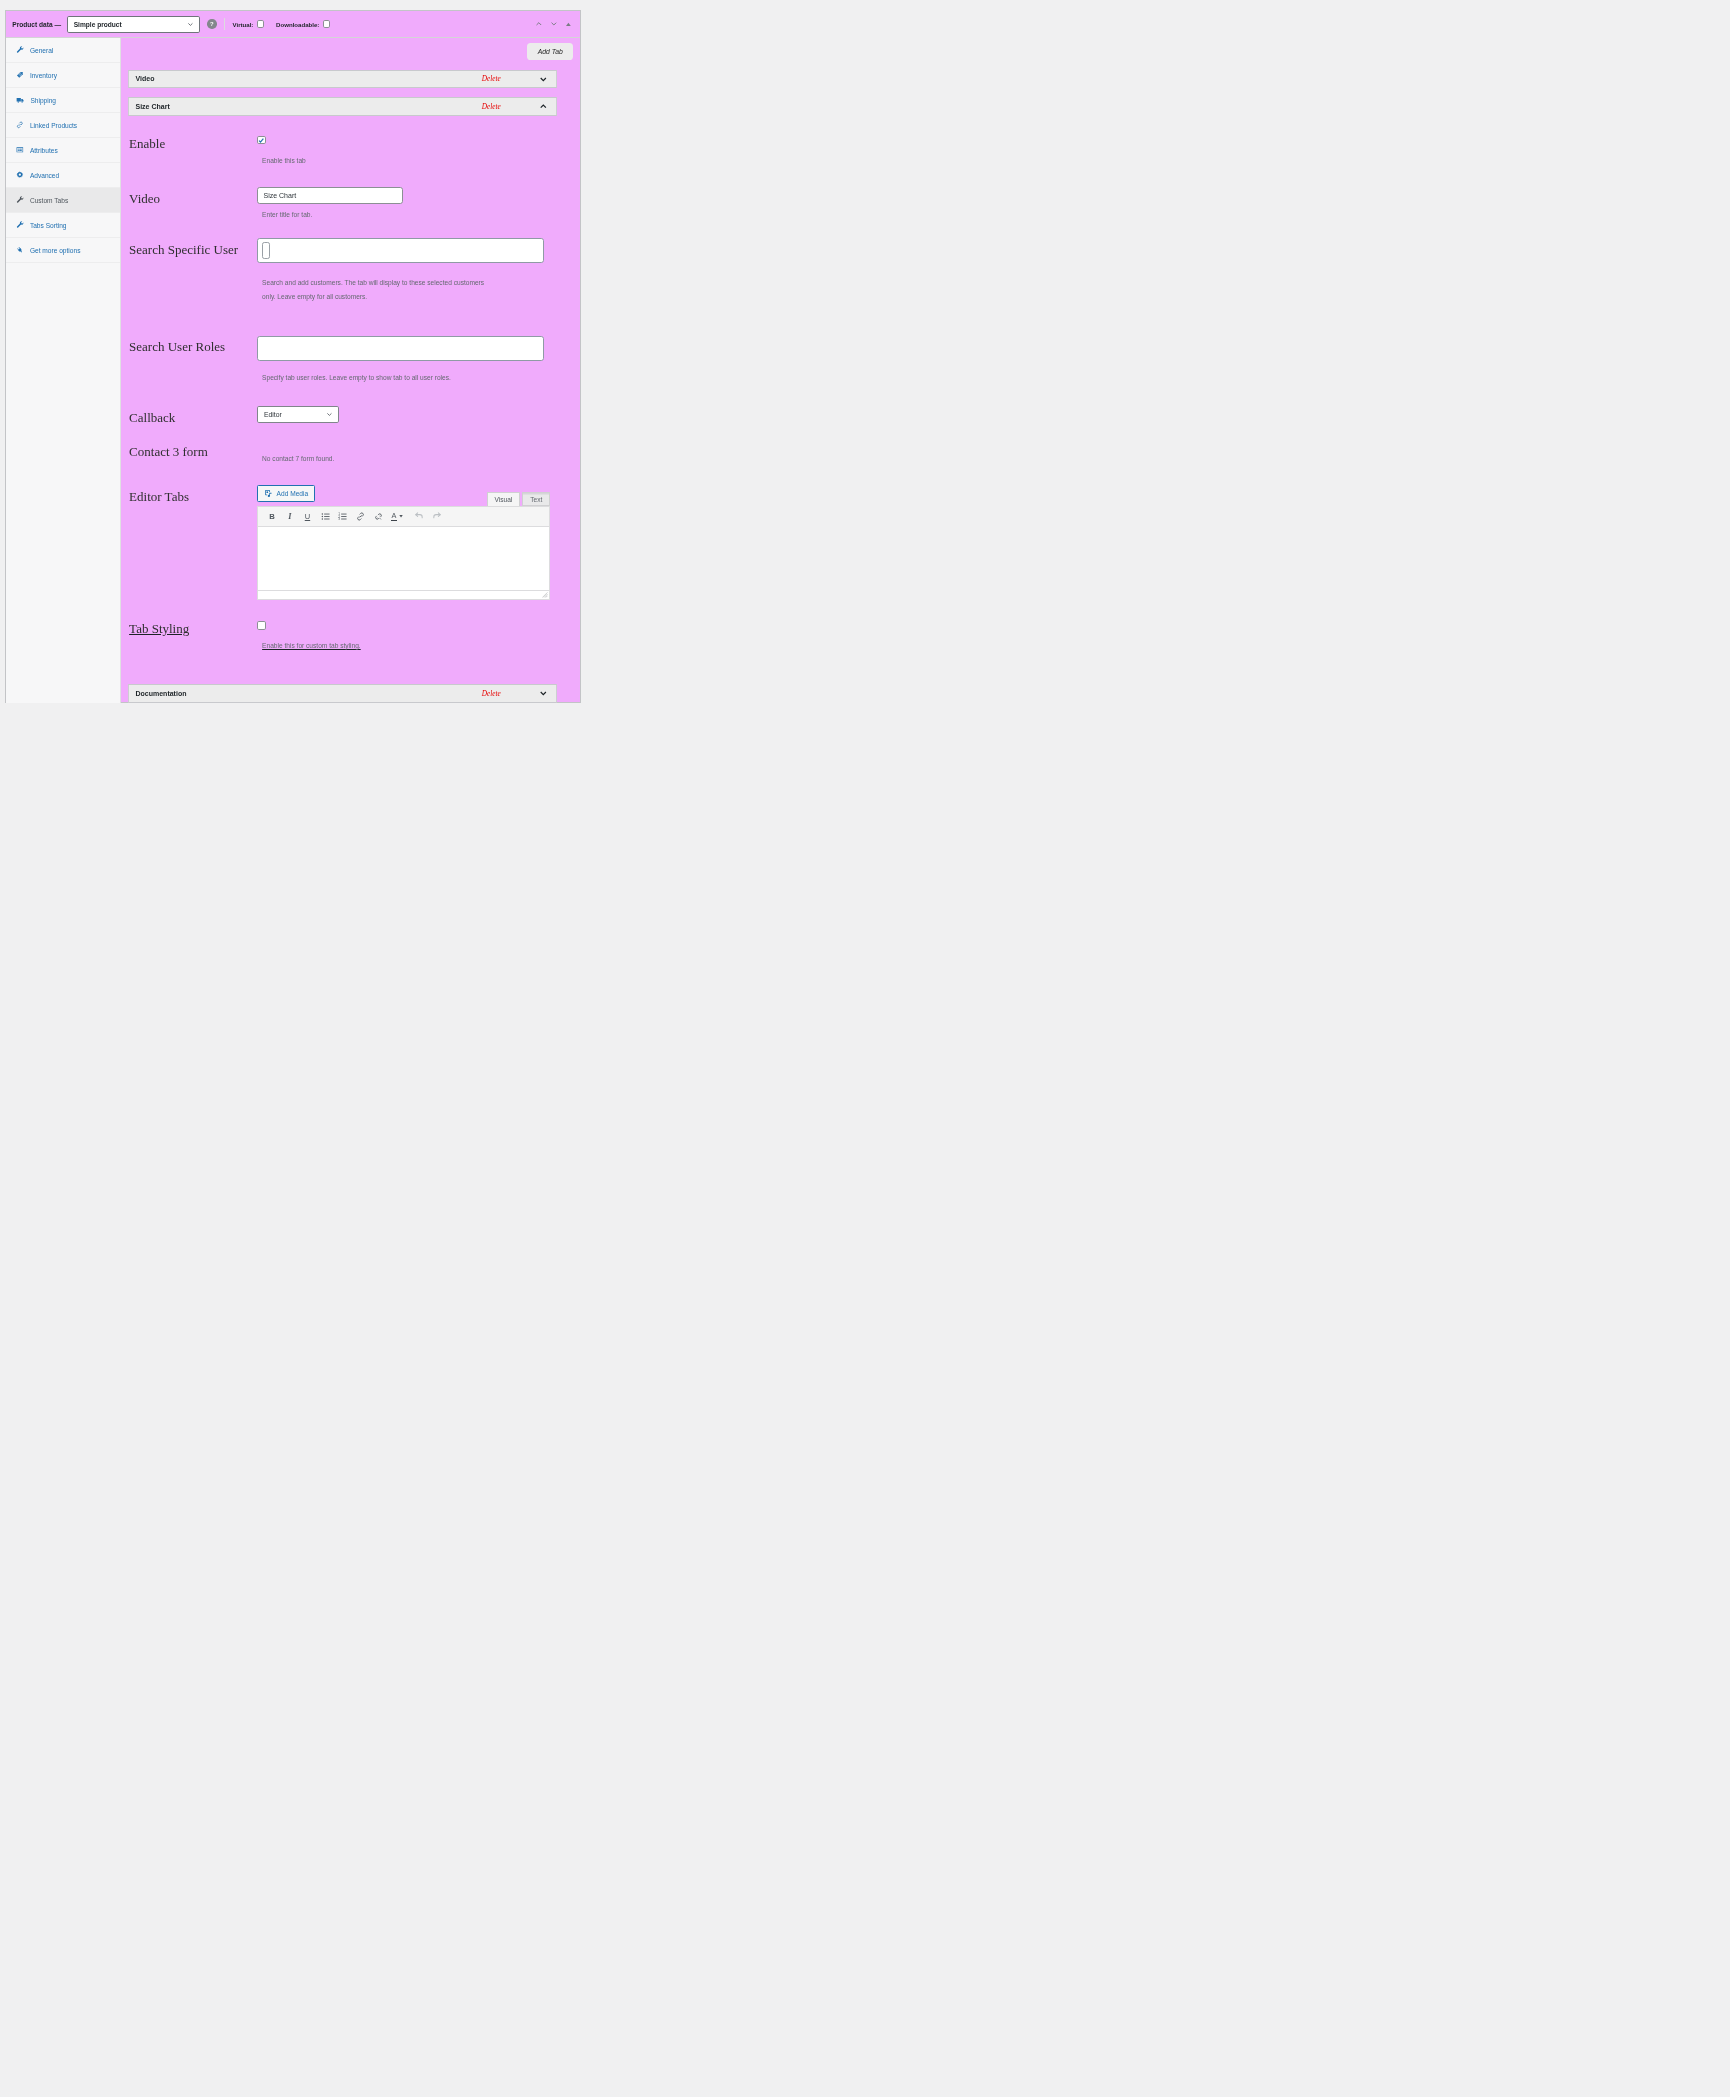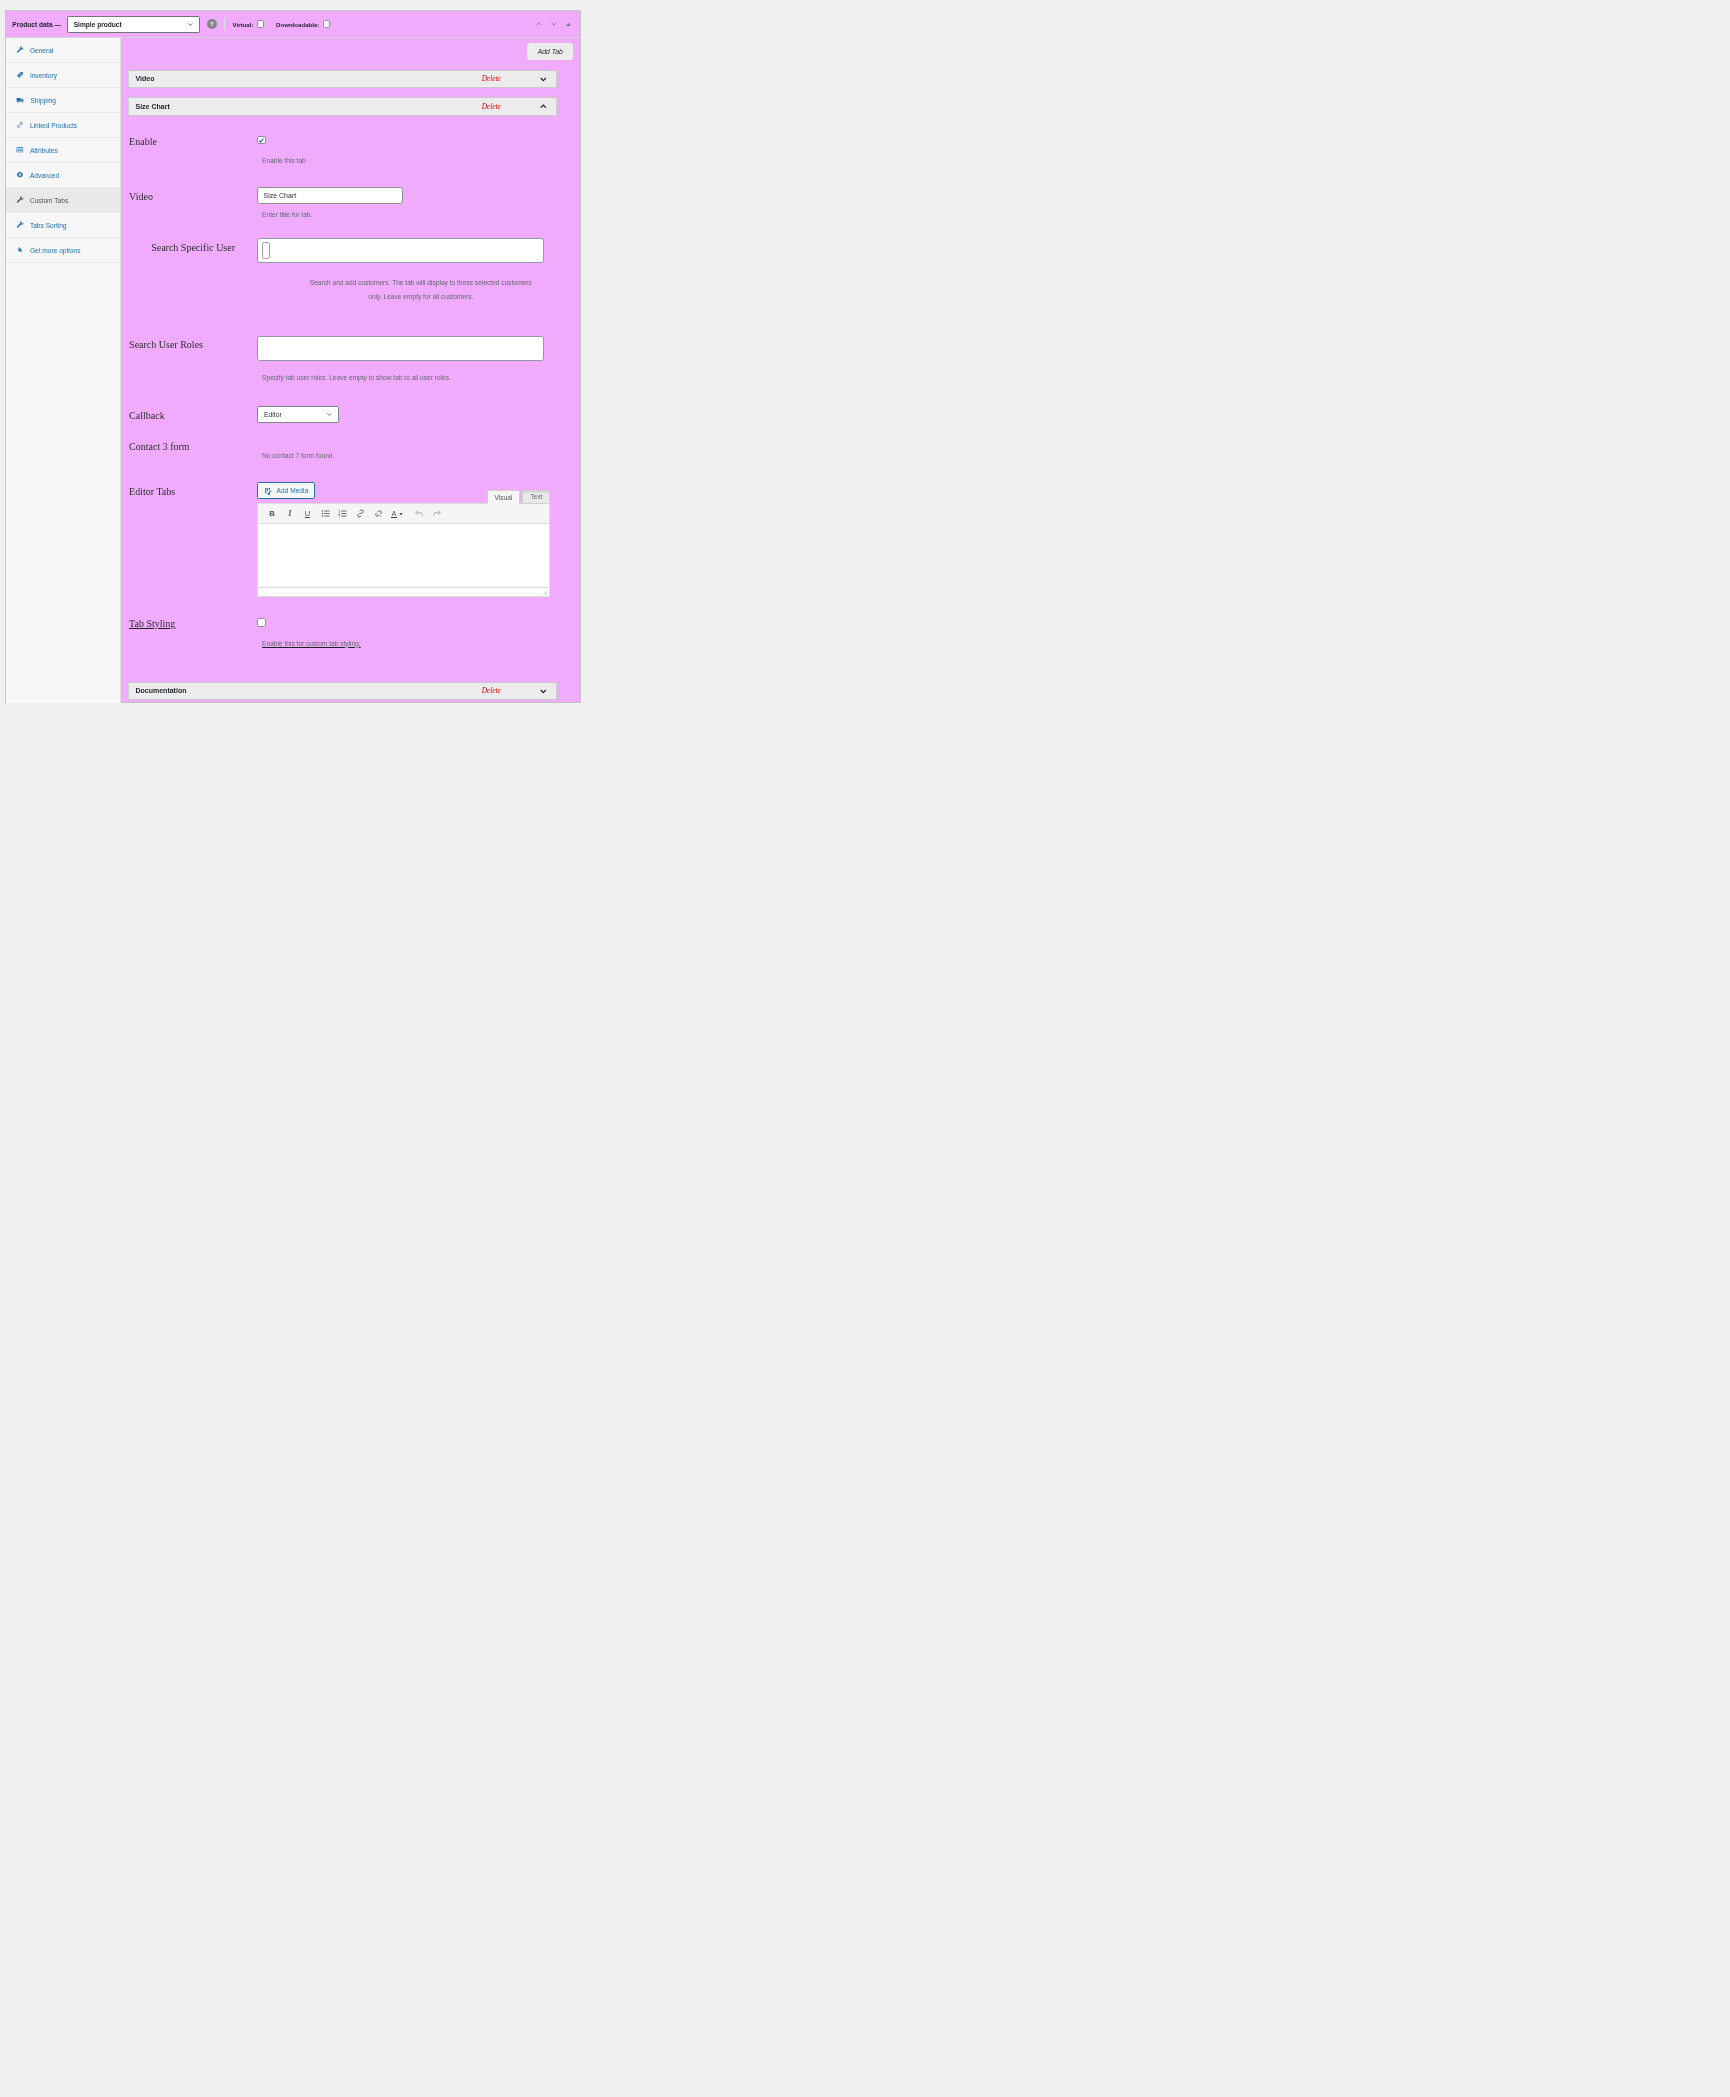--- a/index.html
+++ b/index.html
@@ -50,27 +50,27 @@
     display:flex; align-items:center; padding:0 8.2px 0 6.3px; cursor:pointer; }
   .acc.video { margin-top:9.5px; }
   .acc.sizechart { margin-top:9px; }
   .acc.doc { margin-top:35px; }
   .acc-title { flex:1; font-size:7px; font-weight:600; color:#1d2327; }
   .acc-delete { font-family:"Liberation Serif", serif; font-style:italic; font-size:7.3px; color:#e60000; margin-right:38px; cursor:pointer; }
   .acc-chevron { display:flex; color:#1d2327; }
   
   .panel { padding-left:8.6px; }
   .frow { display:flex; }
-  .flabel { width:128px; flex:0 0 auto; font-family:"Liberation Serif", serif; font-size:10px; color:#2f2f2f; padding-top:3.6px; }
+  .flabel { width:128px; flex:0 0 auto; font-family:"Liberation Serif", serif; font-size:13px; color:#2f2f2f; padding-top:3.6px; }
   .flabel.top { padding-top:0; }
   .fctl { flex:1; }
   .desc { font-size:6.6px; color:#646970; margin-left:5px; }
   .mt-enable { margin-top:20px; }  .enable-desc { margin-top:13px; }
   .mt-title { margin-top:23px; }   .title-desc { margin-top:6.8px; }
-  .mt-search { margin-top:20px;text-align:center; }  .search-desc { margin-top:12.7px; line-height:14.5px; }
+  .mt-search { margin-top:20px; }  .search-desc { margin-top:12.7px; line-height:14.5px; }
   .mt-roles { margin-top:31px; }   .roles-desc { margin-top:13.6px; }
   .mt-callback { margin-top:25px; }
   .mt-contact { margin-top:18px; } .contact-desc { padding-top:11px; }
   .mt-editor { margin-top:23px; }
   .mt-styling { margin-top:21px;text-decoration:underline; } .styling-desc { margin-top:12.7px; }
   .bigcheck { width:8.6px; height:8.6px; border-radius:1.8px; }
   .text-input { width:146px; height:17px; border:0.7px solid #8c8f94; border-radius:2.7px;
     padding:0 5.4px; font-size:7px; color:#2c3338; font-family:"Liberation Sans",sans-serif; background:#fff; }
   .sel2 { width:287px; height:25px; border:0.7px solid #8f9aa5; border-radius:2.7px; background:#fff; position:relative; }
   .sel2 .token-input { position:absolute; left:3.6px; top:3.2px; width:8.2px; height:17px;

